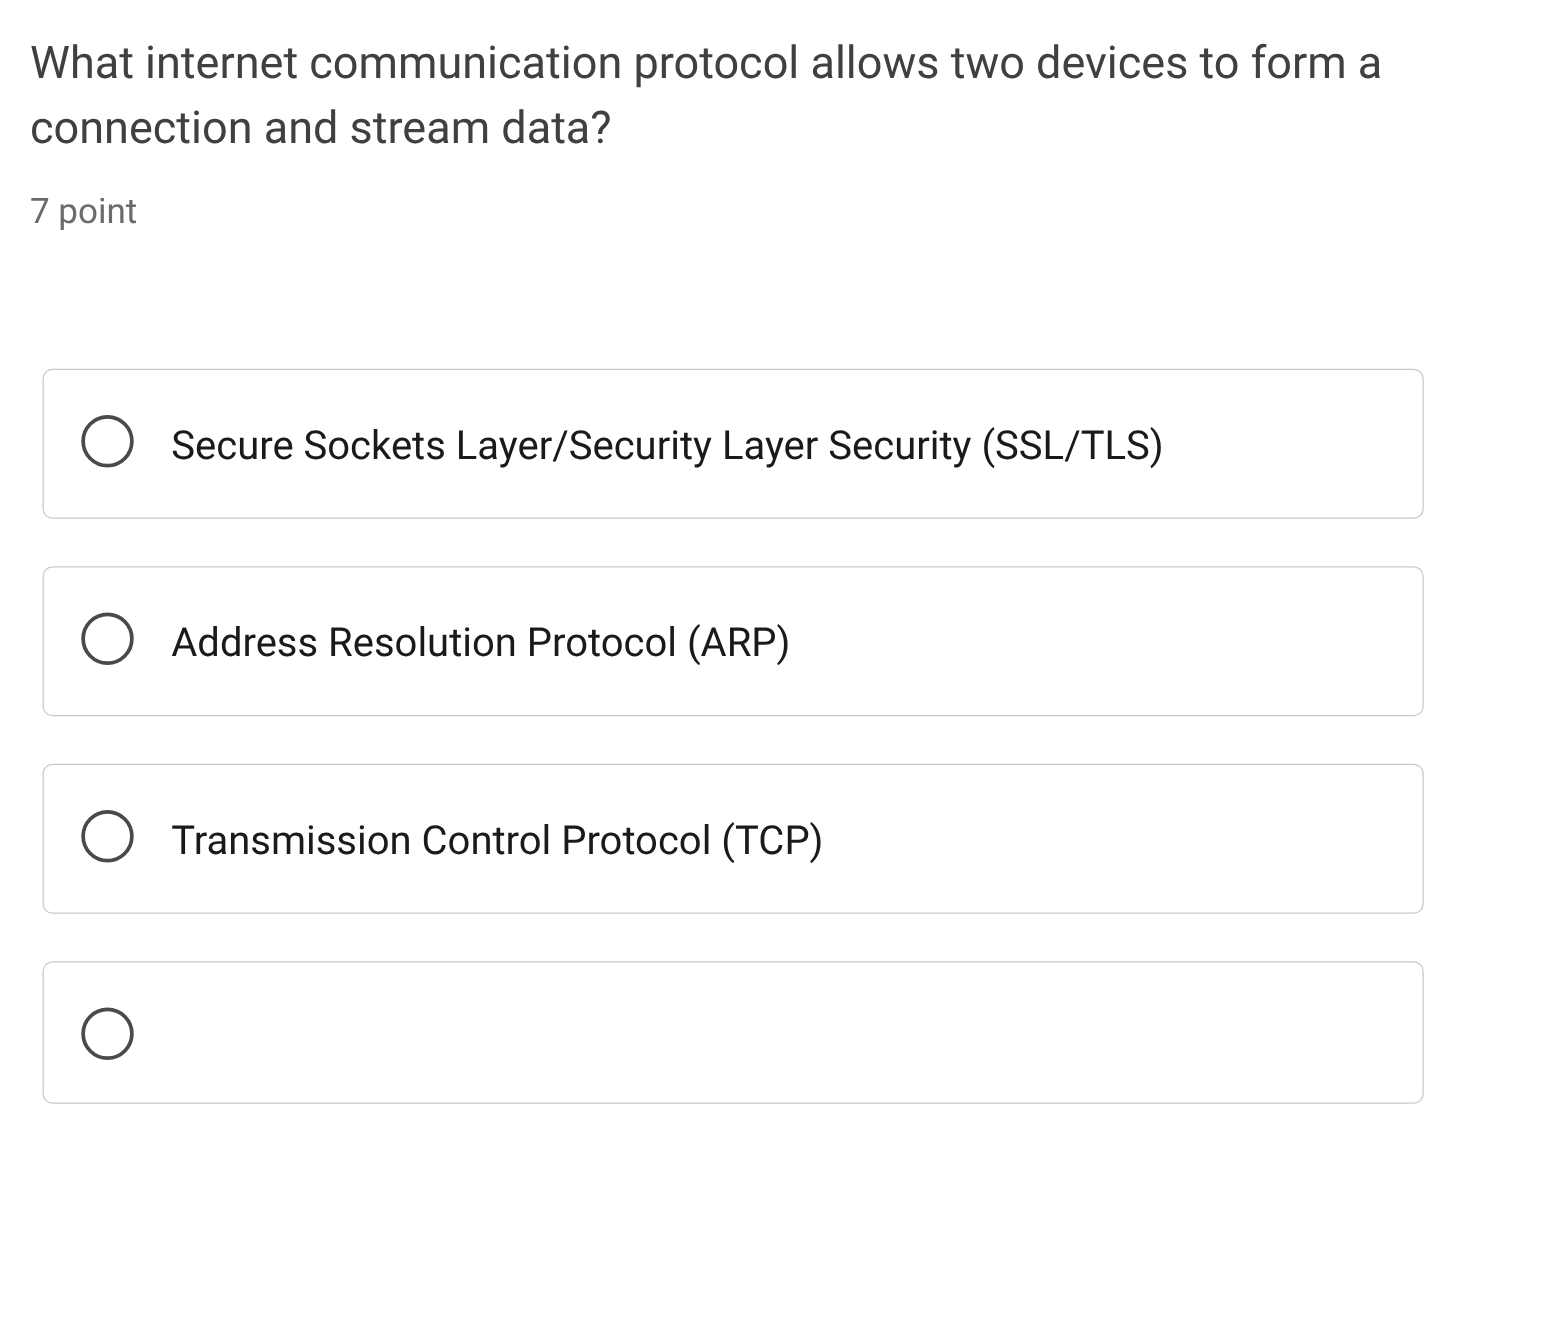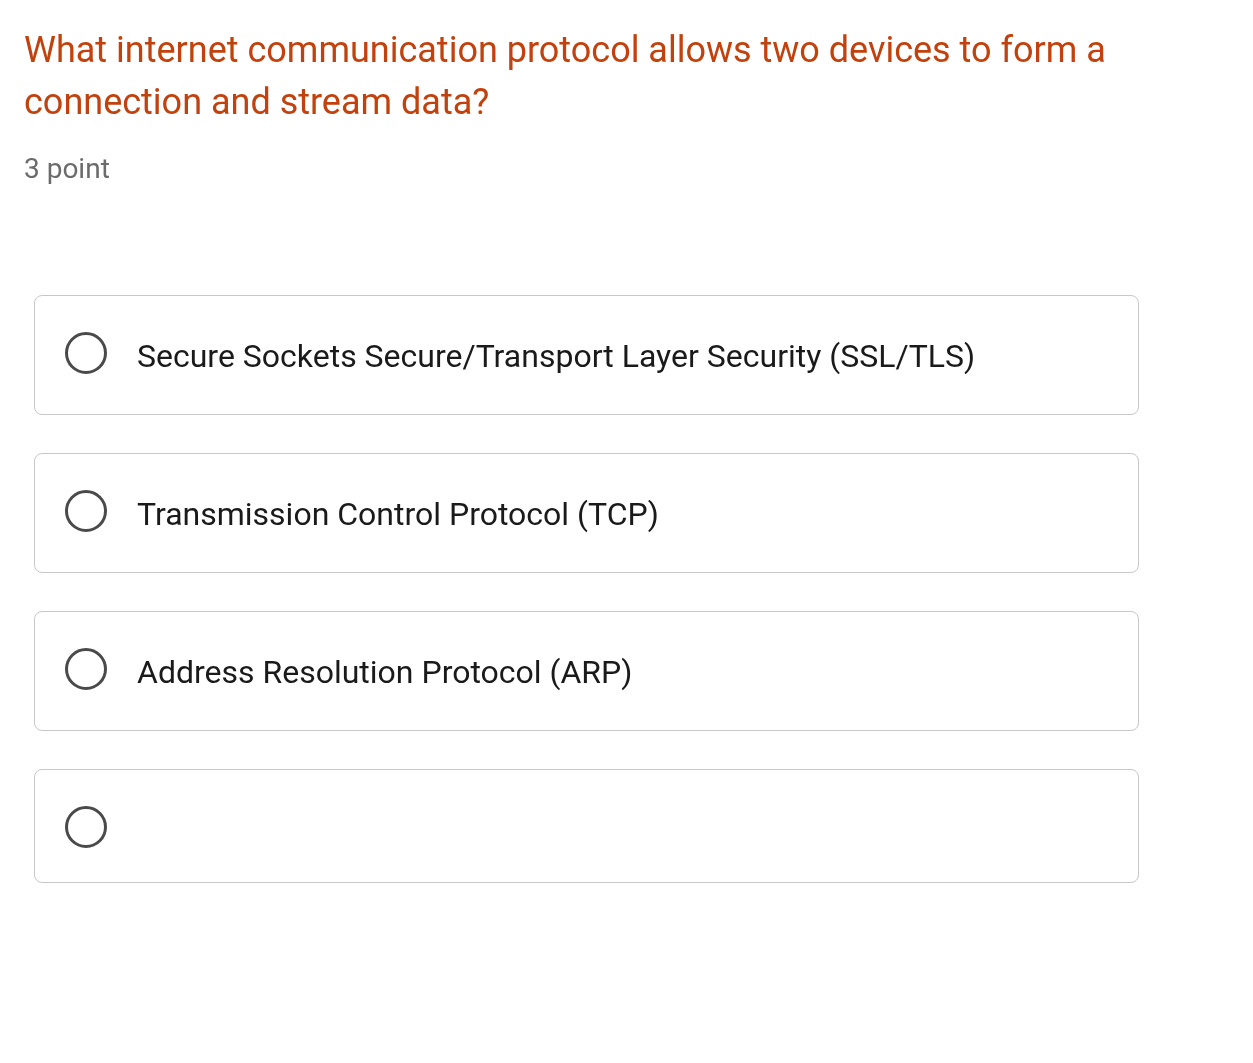--- a/index.html
+++ b/index.html
@@ -9,21 +9,21 @@
     }
     body {
       font-family: -apple-system, BlinkMacSystemFont, "Segoe UI", Roboto, "Helvetica Neue", Arial, sans-serif;
       background: #ffffff;
       padding: 24px 24px 24px 24px;
       width: 1253px;
     }
     .question-text {
       font-size: 36px;
       line-height: 1.45;
-      color: #c2410c;
+      color: #404040;
       font-weight: 400;
       margin-bottom: 24px;
     }
     .points-text {
       font-size: 28px;
       color: #6b6b6b;
       font-weight: 400;
       margin-bottom: 110px;
     }
     .options-container {
@@ -56,32 +56,32 @@
       color: #1a1a1a;
       font-weight: 400;
       padding-top: 2px;
     }
   </style>
 </head>
 <body>
 
 <div>
   <div class="question-text">What internet communication protocol allows two devices to form a connection and stream data?</div>
-  <div class="points-text">3 point</div>
+  <div class="points-text">7 point</div>
 </div>
 
 <div class="options-container">
   <div class="option-item">
     <div class="radio-circle"></div>
-    <div class="option-label">Secure Sockets Secure/Transport Layer Security (SSL/TLS)</div>
+    <div class="option-label">Secure Sockets Layer/Security Layer Security (SSL/TLS)</div>
+  </div>
+  <div class="option-item">
+    <div class="radio-circle"></div>
+    <div class="option-label">Address Resolution Protocol (ARP)</div>
   </div>
   <div class="option-item">
     <div class="radio-circle"></div>
     <div class="option-label">Transmission Control Protocol (TCP)</div>
   </div>
   <div class="option-item">
     <div class="radio-circle"></div>
-    <div class="option-label">Address Resolution Protocol (ARP)</div>
-  </div>
-  <div class="option-item">
-    <div class="radio-circle"></div>
   </div>
 </div>
 
 </body></html>

